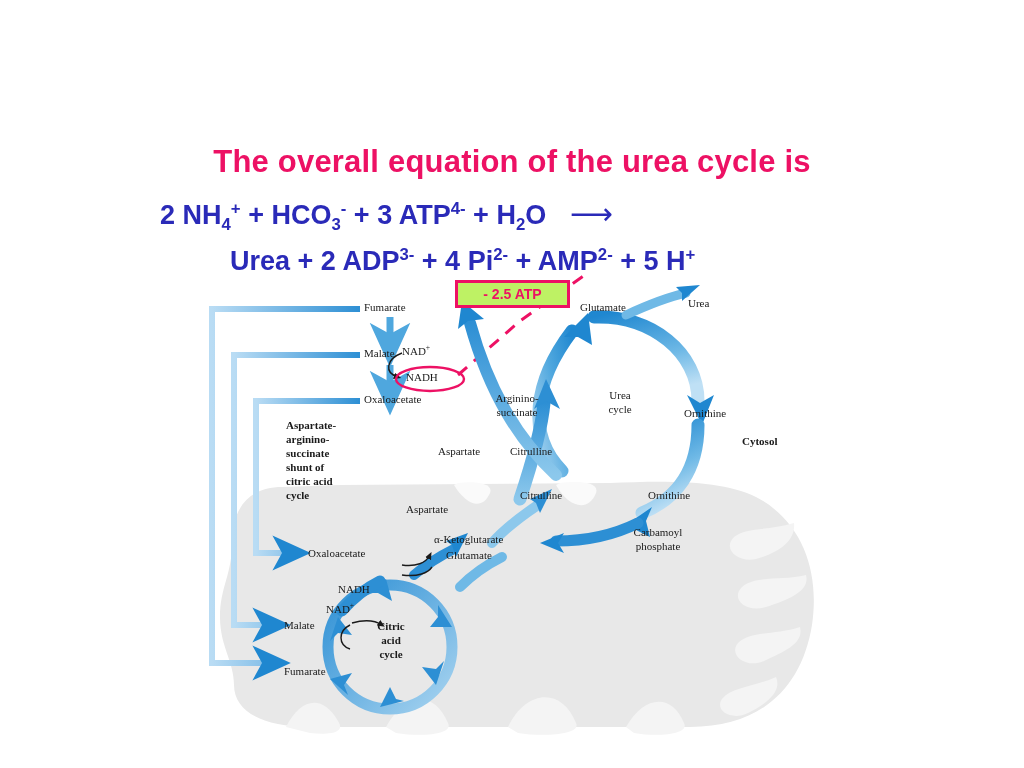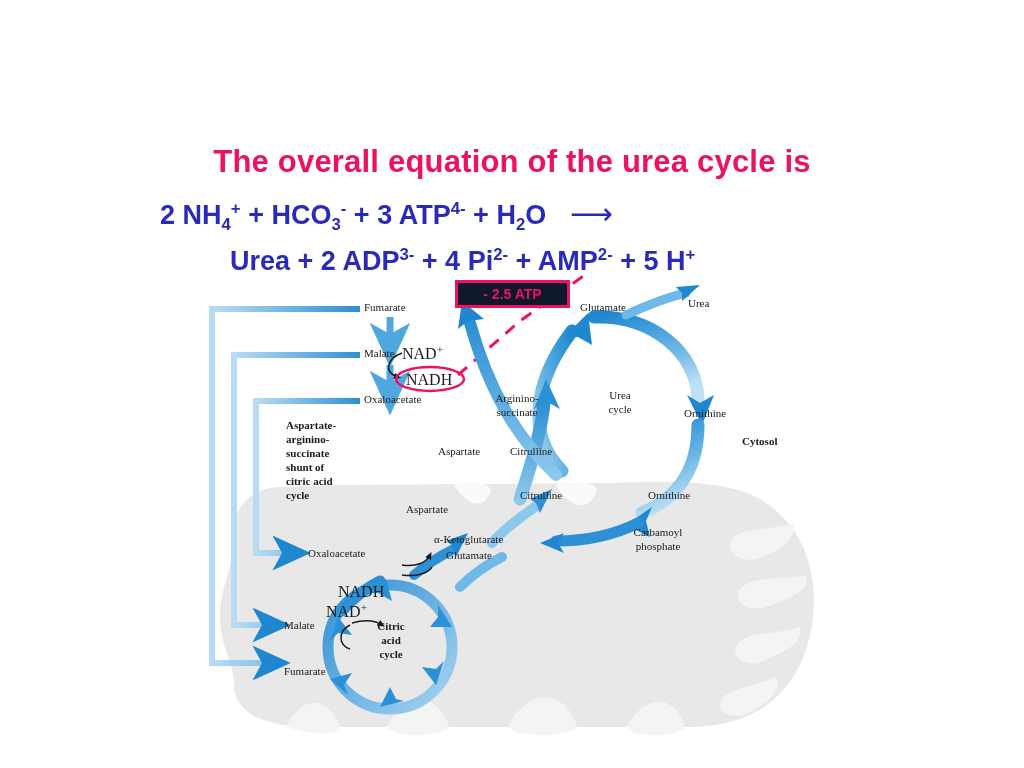--- a/index.html
+++ b/index.html
@@ -48,21 +48,21 @@
     font-weight: normal;
     font-size: 30px;
     padding-left: 16px;
   }
   
   #atp-box {
     position: absolute;
     left: 455px; top: 280px;
     width: 115px; height: 28px;
     border: 3px solid #ED1164;
-    background: #0f172a;
+    background: #bef264;
     box-sizing: border-box;
     z-index: 30;
     display: flex; align-items: center; justify-content: center;
   }
   #atp-box span {
     font-family: "Liberation Sans", sans-serif;
     font-weight: bold;
     font-size: 14px;
     color: #ED1164;
     white-space: nowrap;
@@ -75,21 +75,21 @@
   }
   #diagram svg { position:absolute; left:0; top:0; }
   .lbl {
     position: absolute;
     font-family: "Liberation Serif", serif;
     font-size: 11px;
     color: #1a1a1a;
     white-space: nowrap;
     z-index: 20;
   }
-  .lbl.small { font-size: 16px; }
+  .lbl.small { font-size: 11px; }
   .lbl.bold  { font-weight: bold; }
   .lbl.ctr   { text-align: center; }
   .lbl.multi { white-space: normal; line-height: 14px; }
   .lbl .sup  { font-size: 0.7em; vertical-align: super; }
 </style>
 </head>
 <body>
 
 <div id="slide">
 

